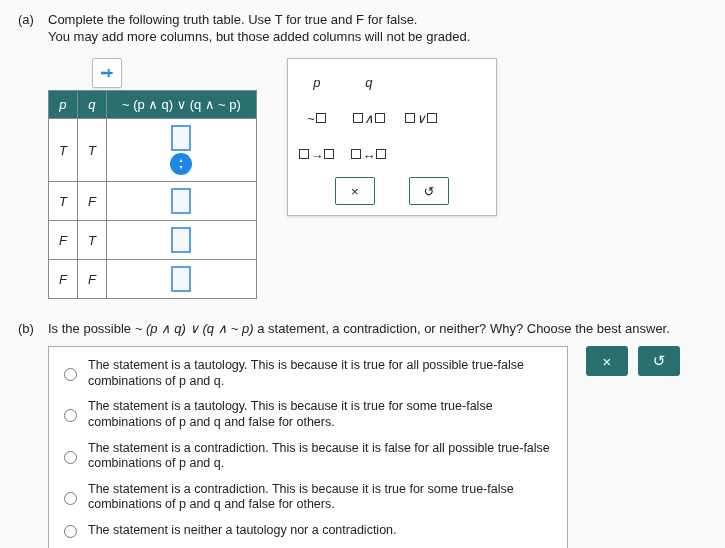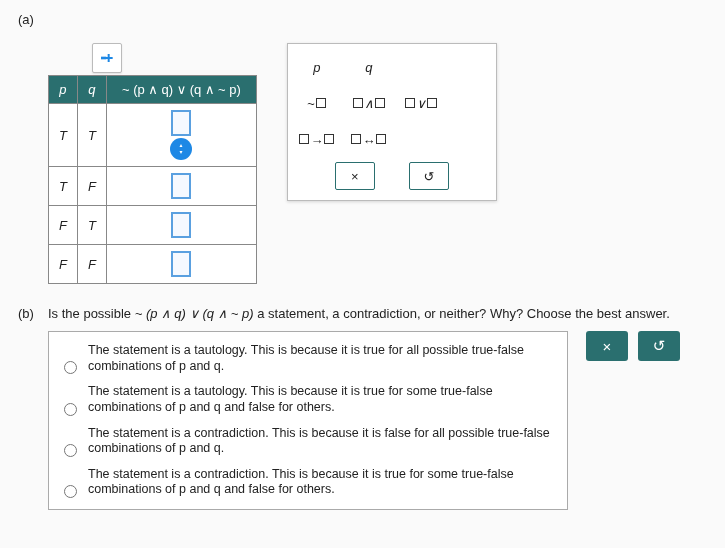--- a/index.html
+++ b/index.html
@@ -93,43 +93,45 @@
     }
     .part-b { margin-top: 6px; }
     .part-b-prompt { display:flex; gap:6px; margin-bottom:10px;}
     .part-b-body { display:flex; gap:18px; align-items:flex-start; margin-left:30px;}
     .choices {
       border: 1px solid #aaa;
       background:#fff;
       width: 520px;
       padding: 6px 10px;
     }
-    .choice { display:flex; gap:8px; align-items:flex-end; padding: 5px 0;}
+    .choice { display:flex; gap:8px; align-items:center; padding: 5px 0;}
     .choice input { margin-top:2px;}
     .choice label { line-height:1.25; font-size:12.5px;}
     .ital { font-style: italic; }
     .side-actions { display:flex; gap:10px;}
     .side-btn {
       width: 42px; height: 30px;
       background:#2a6f6f;
       color:#fff;
       display:flex;align-items:center;justify-content:center;
       border-radius:3px;
       font-size:15px;
     }
   </style>
 </head>
 <body>
 
 <div>
   <div class="q-line">
     <span class="q-label">(a)</span>
+    <span>Complete the following truth table. Use T for true and F for false.</span>
   </div>
   <div class="q-line">
     <span class="q-label"></span>
+    <span>You may add more columns, but those added columns will not be graded.</span>
   </div>
 
   <div class="part-a-body">
     <div>
       <div class="add-col-btn">
         <svg viewBox="0 0 24 24">
             <rect x="3" y="10" width="8" height="4" fill="#1e88e5"></rect>
             <rect x="13" y="6" width="3" height="12" fill="#1e88e5"></rect>
             <rect x="8.5" y="10.5" width="12" height="3" fill="#1e88e5"></rect>
           </svg>
@@ -226,20 +228,24 @@
         <label>The statement is a tautology. This is because it is true for some true-false combinations of p and q and false for others.</label>
       </div>
       <div class="choice">
         <input type="radio" name="b" style="">
         <label>The statement is a contradiction. This is because it is false for all possible true-false combinations of p and q.</label>
       </div>
       <div class="choice">
         <input type="radio" name="b" style="">
         <label>The statement is a contradiction. This is because it is true for some true-false combinations of p and q and false for others.</label>
       </div>
+      <div class="choice">
+        <input type="radio" name="b" style="">
+        <label>The statement is neither a tautology nor a contradiction.</label>
+      </div>
     </div>
     <div class="side-actions">
       <div class="side-btn">
           <span>×</span>
         </div>
       <div class="side-btn">
           <span>↺</span>
         </div>
     </div>
   </div>

